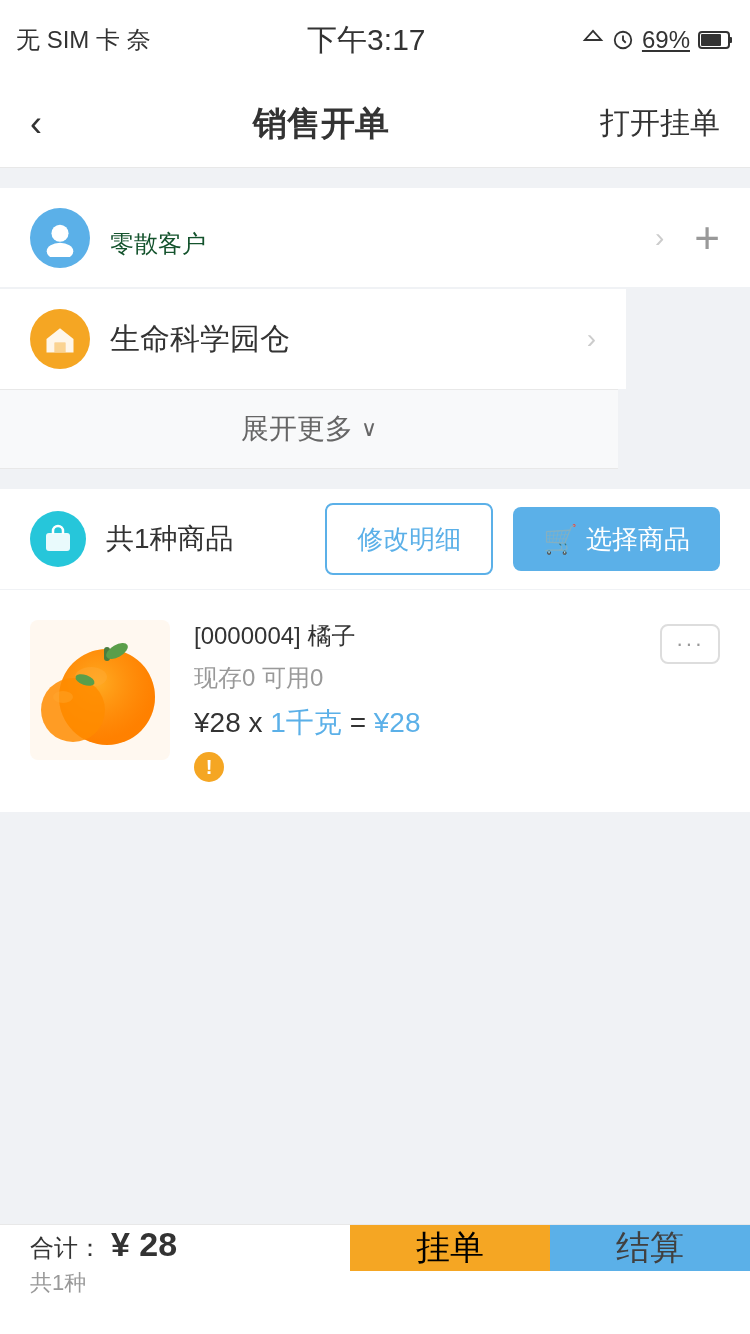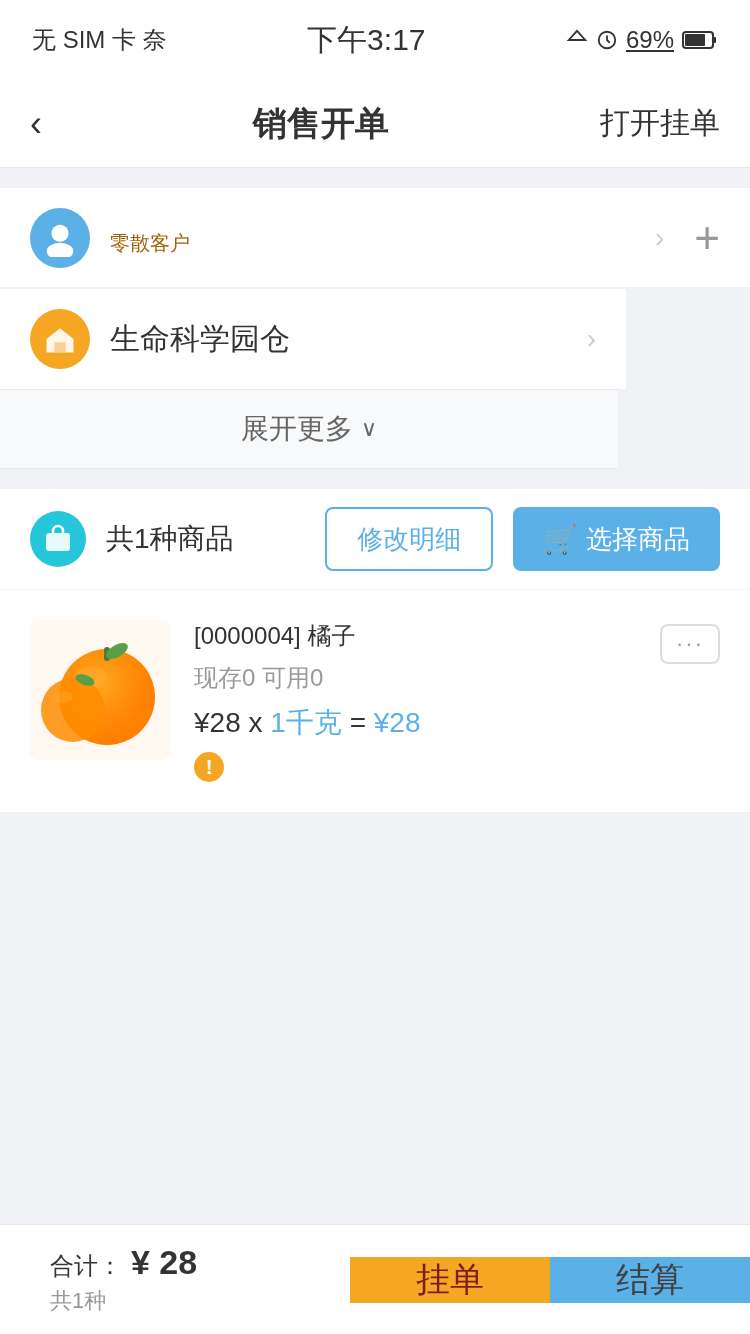--- a/index.html
+++ b/index.html
@@ -14,21 +14,21 @@
     }
 
     
     .status-bar {
       width: 750px;
       height: 80px;
       background: #fff;
       display: flex;
       align-items: center;
       justify-content: space-between;
-      padding: 0 32px;
+      padding: 0 16px;
       font-size: 24px;
       color: #333;
     }
     .status-left { display: flex; align-items: center; gap: 10px; }
     .status-center { font-size: 30px; font-weight: 500; }
     .status-right { display: flex; align-items: center; gap: 8px; font-size: 24px; text-decoration: underline; }
 
     
     .nav-bar {
       width: 750px;
@@ -79,22 +79,22 @@
       background: #5bb0e8;
       display: flex;
       align-items: center;
       justify-content: center;
       margin-right: 20px;
       flex-shrink: 0;
     }
     .customer-avatar svg { width: 38px; height: 38px; }
     .customer-name {
       flex: 1;
-      font-size: 20px;
-      color: #a16207;
+      font-size: 24px;
+      color: #14532d;
       margin-top: 12px;
     }
     .customer-arrow {
       font-size: 28px;
       color: #ccc;
       margin-right: 30px;
     }
     .customer-add {
       font-size: 44px;
       color: #999;
@@ -180,21 +180,21 @@
       justify-content: center;
       flex-shrink: 0;
     }
     .product-count-icon svg { width: 32px; height: 32px; }
     .product-count-text {
       flex: 1;
       font-size: 28px;
       color: #333;
     }
     .btn-modify {
-      height: 64px;
+      height: 72px;
       padding: 0 30px;
       border: 2px solid #5bb0e8;
       border-radius: 8px;
       background: #fff;
       color: #5bb0e8;
       font-size: 26px;
       display: flex;
       align-items: center;
       justify-content: center;
       cursor: pointer;
@@ -294,23 +294,22 @@
 
     
     .bottom-bar {
       position: fixed;
       bottom: 0;
       left: 0;
       width: 750px;
       height: 110px;
       background: #fff;
       display: flex;
-      align-items: center;
+      align-items: flex-start;
       border-top: 1px solid #e8e8e8;
-      padding-left: 20px;
     }
     .bottom-total {
       flex: 1;
       display: flex;
       flex-direction: column;
       justify-content: center;
       padding: 0 30px;
     }
     .total-amount {
       font-size: 32px;
@@ -320,21 +319,21 @@
     .total-label { font-size: 24px; color: #333; }
     .total-value { font-size: 34px; color: #333; font-weight: bold; }
     .total-count {
       font-size: 22px;
       color: #999;
       margin-top: 4px;
     }
     .btn-hang {
       width: 200px;
       background: #f5a623;
-      color: #7f1d1d;
+      color: #000000;
       font-size: 34px;
       display: flex;
       align-items: center;
       justify-content: center;
       cursor: pointer;
     }
     .btn-checkout {
       width: 200px;
       background: #5bb0e8;
       color: #404040;

